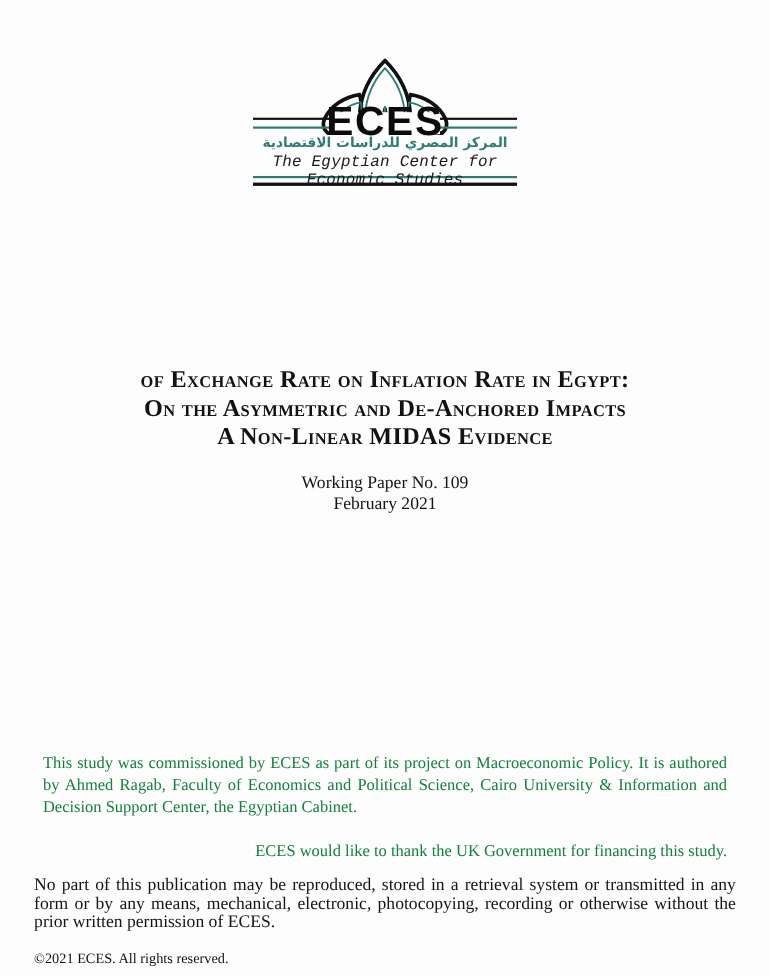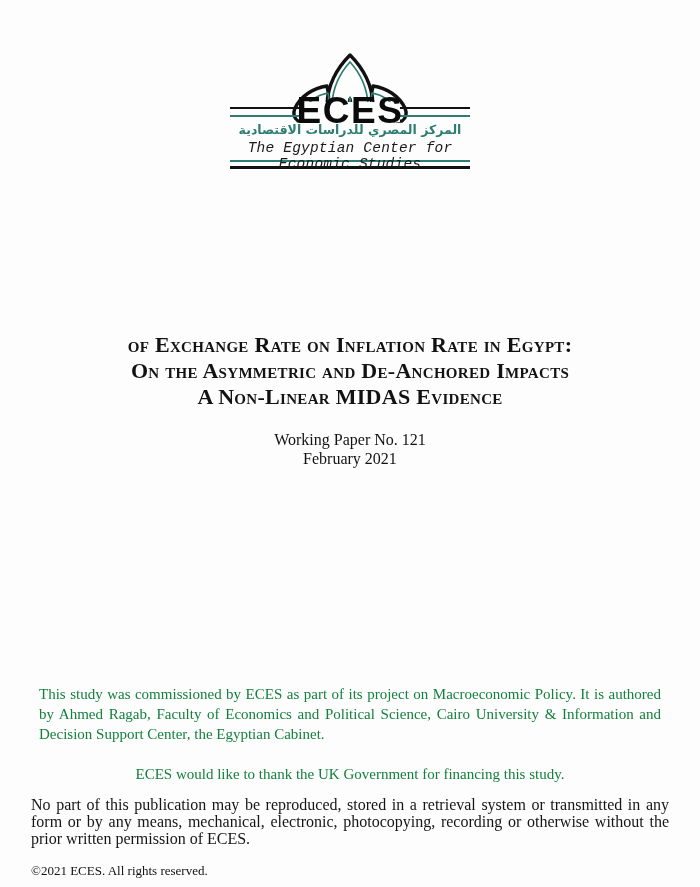--- a/index.html
+++ b/index.html
@@ -173,21 +173,21 @@
   }
   .para {
     font-size: 15px;
     line-height: 20px;
     text-align: justify;
     color: #15803d;
     margin: 8px;
   }
   .para-thanks {
     margin-top: 20px;
-    text-align: center;
+    text-align: right;
   }
   .para-legal {
     margin-top: 12px;
     font-size: 16px;
     line-height: 17px;
     text-align: justify;
     color: #151515;
   }
   .para-copyright {
     font-size: 13px;
@@ -229,21 +229,21 @@
     </div>
   </div>
 
   <div class="title-block">
     <div class="title-line">of Exchange Rate on Inflation Rate in Egypt:</div>
     <div class="title-line">On the Asymmetric and De-Anchored Impacts</div>
     <div class="title-line">A Non-Linear MIDAS Evidence</div>
   </div>
 
   <div class="meta-block">
-    <div class="meta-line">Working Paper No. 121</div>
+    <div class="meta-line">Working Paper No. 109</div>
     <div class="meta-line">February 2021</div>
   </div>
 
   <div class="body-block">
     <p class="para">This study was commissioned by ECES as part of its project on Macroeconomic Policy. It is authored by Ahmed Ragab, Faculty of Economics and Political Science, Cairo University &amp; Information and Decision Support Center, the Egyptian Cabinet.</p>
     <p class="para para-thanks">ECES would like to thank the UK Government for financing this study.</p>
     <p class="para-legal">No part of this publication may be reproduced, stored in a retrieval system or transmitted in any form or by any means, mechanical, electronic, photocopying, recording or otherwise without the prior written permission of ECES.</p>
     <p class="para-copyright">©2021 ECES. All rights reserved.</p>
   </div>
 

